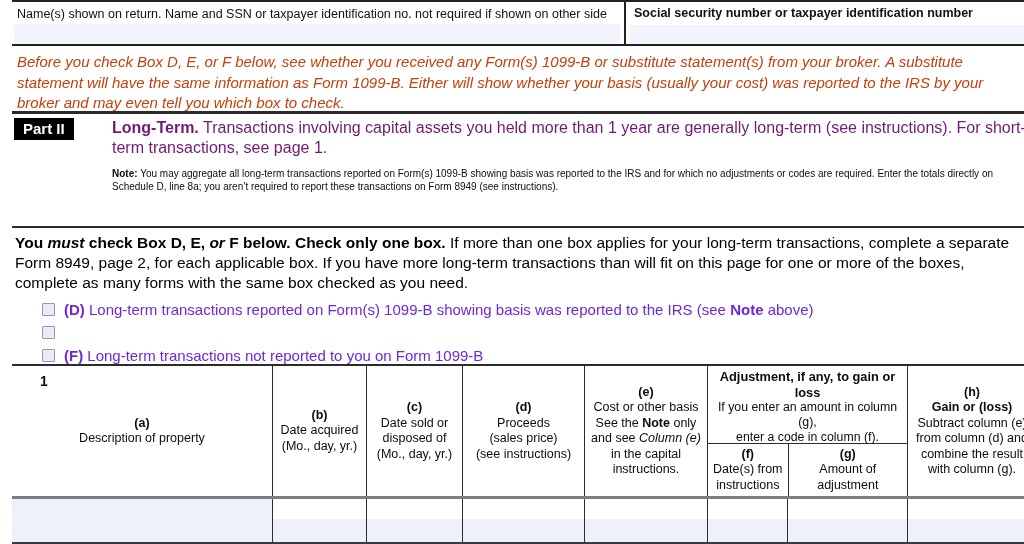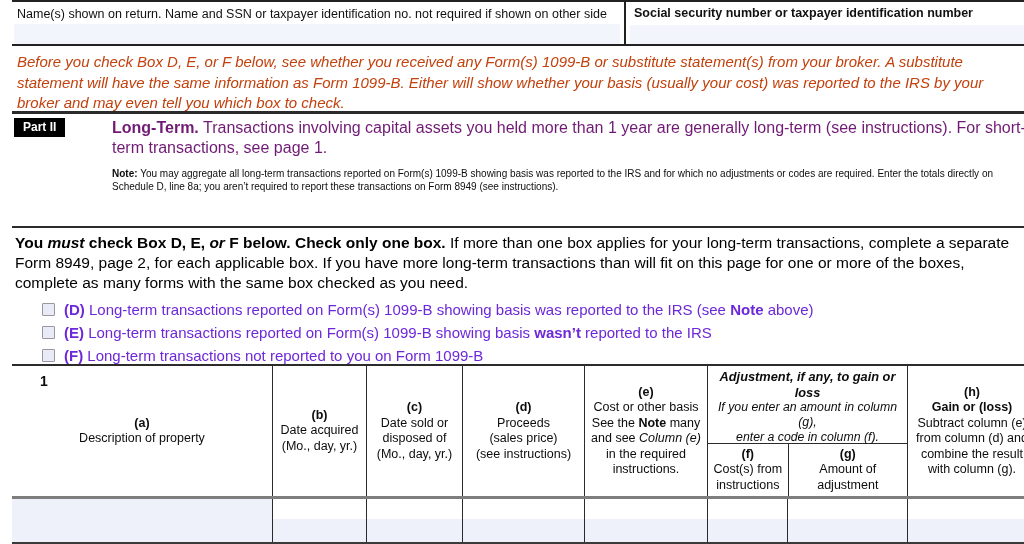--- a/index.html
+++ b/index.html
@@ -23,21 +23,21 @@
   
   .intro {
     padding:6px 8px 4px 5px; height:68px;
     border-bottom:3px solid #2b2b2b;
     font-style:italic; font-size:15px; line-height:1.37; color:#c2410c;
   }
   
   .part2 { position:relative; height:114px; border-bottom:2px solid #2b2b2b; padding-top:4px; }
   .part2-badge {
     position:absolute; left:2px; top:4px;
-    background:#000; color:#fff; font-weight:bold; font-size:12px;
+    background:#000; color:#fff; font-weight:bold; font-size:15px;
     padding:2px 9px 3px 9px;
   }
   .part2-body { margin-left:100px; margin-right:8px; }
   .part2-title { font-size:16px; line-height:1.28; color:#701a75; }
   .part2-note { margin-top:8px; font-size:10px; line-height:1.3; color:#0c0c0c; }
   
   .must { padding:5px 6px 0 3px; height:64px; font-size:15.5px; line-height:1.3; color:#000000; }
   
   .boxes { padding:6px 0 0 30px; height:70px; }
   .box-row { display:flex; align-items:center; height:22px; margin-bottom:1px; }
@@ -59,21 +59,21 @@
   .col-b { width:94px; }
   .col-c { width:96px; }
   .col-d { width:122px; }
   .col-e { width:123px; }
   .col-fg { width:200px; padding:0; display:flex; flex-direction:column; justify-content:flex-start; }
   .col-h { width:129px; }
   .row-num { position:absolute; left:28px; top:7px; font-size:14px; font-weight:bold; }
   .adj-top {
     height:78px; border-bottom:1px solid #2b2b2b; width:100%;
     display:flex; flex-direction:column; justify-content:flex-start; align-items:center;
-    padding-top:3px; font-size:12.3px; line-height:1.22;font-style:italic;
+    padding-top:3px; font-size:12.3px; line-height:1.22;
   }
   .adj-title { font-weight:bold; font-size:12.8px; }
   .adj-sub { flex:1; display:flex; width:100%; }
   .sub-f, .sub-g {
     display:flex; flex-direction:column; justify-content:center; align-items:center;
     text-align:center; font-size:12.5px; line-height:1.24;
   }
   .sub-f { width:80px; }
   .sub-g { width:120px; border-left:1px solid #2b2b2b; }
   .ital { font-style:italic; }
@@ -114,21 +114,20 @@
 
   <div class="must"><span class="bold">You </span><span class="bold ital">must</span><span class="bold"> check Box D, E, </span><span class="bold ital">or</span><span class="bold"> F below. Check only one box.</span><span> If more than one box applies for your long-term transactions, complete a separate Form 8949, page 2, for each applicable box. If you have more long-term transactions than will fit on this page for one or more of the boxes, complete as many forms with the same box checked as you need.</span></div>
 
   <div class="boxes">
     <div class="box-row">
       <span class="checkbox"></span>
       <span class="box-label"><span class="bold">(D)</span><span> Long-term transactions reported on Form(s) 1099-B showing basis was reported to the IRS (see </span><span class="bold">Note</span><span> above)</span></span>
     </div>
     <div class="box-row">
       <span class="checkbox"></span>
-      <span class="box-label"><span class="bold">(E)</span><span> Long-term transactions reported on Form(s) 1099-B showing basis </span><span class="bold">wasn’t</span><span> reported to the IRS</span></span>
     </div>
     <div class="box-row">
       <span class="checkbox"></span>
       <span class="box-label"><span class="bold">(F)</span><span> Long-term transactions not reported to you on Form 1099-B</span></span>
     </div>
   </div>
 
   <div class="tbl">
     <div class="thead">
       <div class="hcell col-a">
@@ -149,35 +148,35 @@
       </div>
       <div class="hcell col-d">
         <div class="bold">(d)</div>
         <div>Proceeds</div>
         <div>(sales price)</div>
         <div>(see instructions)</div>
       </div>
       <div class="hcell col-e">
         <div class="bold">(e)</div>
         <div>Cost or other basis</div>
-        <div><span>See the </span><span class="bold">Note</span><span> many</span></div>
+        <div><span>See the </span><span class="bold">Note</span><span> only</span></div>
         <div><span>and see </span><span class="ital">Column (e)</span></div>
-        <div>in the required</div>
+        <div>in the capital</div>
         <div>instructions.</div>
       </div>
       <div class="hcell col-fg">
         <div class="adj-top">
           <div class="adj-title">Adjustment, if any, to gain or loss</div>
           <div>If you enter an amount in column (g),</div>
           <div>enter a code in column (f).</div>
         </div>
         <div class="adj-sub">
           <div class="sub-f">
             <div class="bold">(f)</div>
-            <div>Cost(s) from</div>
+            <div>Date(s) from</div>
             <div>instructions</div>
           </div>
           <div class="sub-g">
             <div class="bold">(g)</div>
             <div>Amount of</div>
             <div>adjustment</div>
           </div>
         </div>
       </div>
       <div class="hcell col-h">

